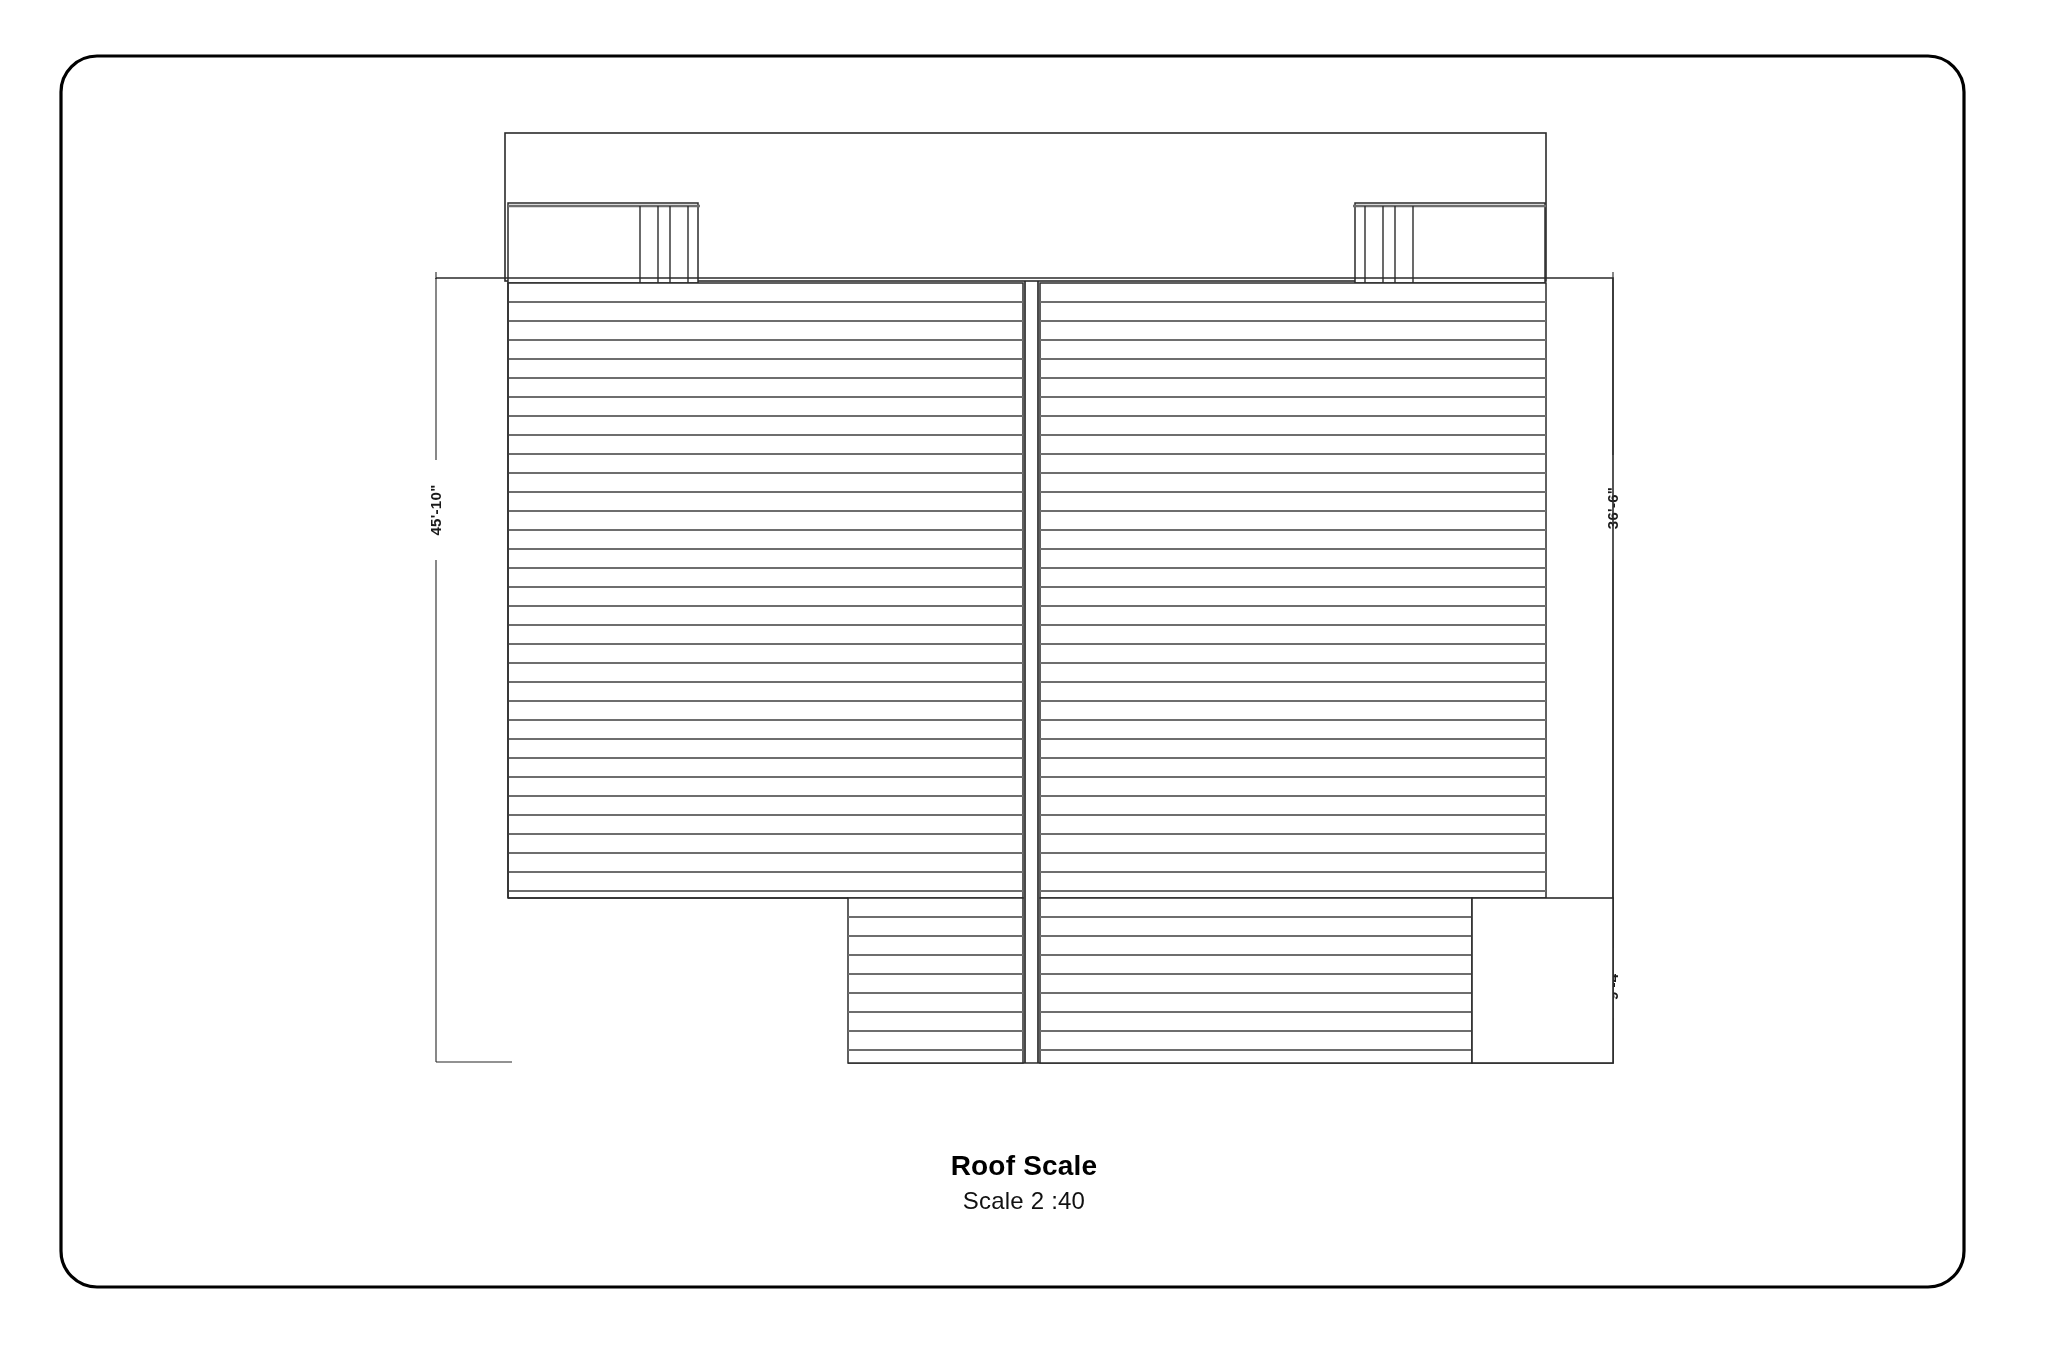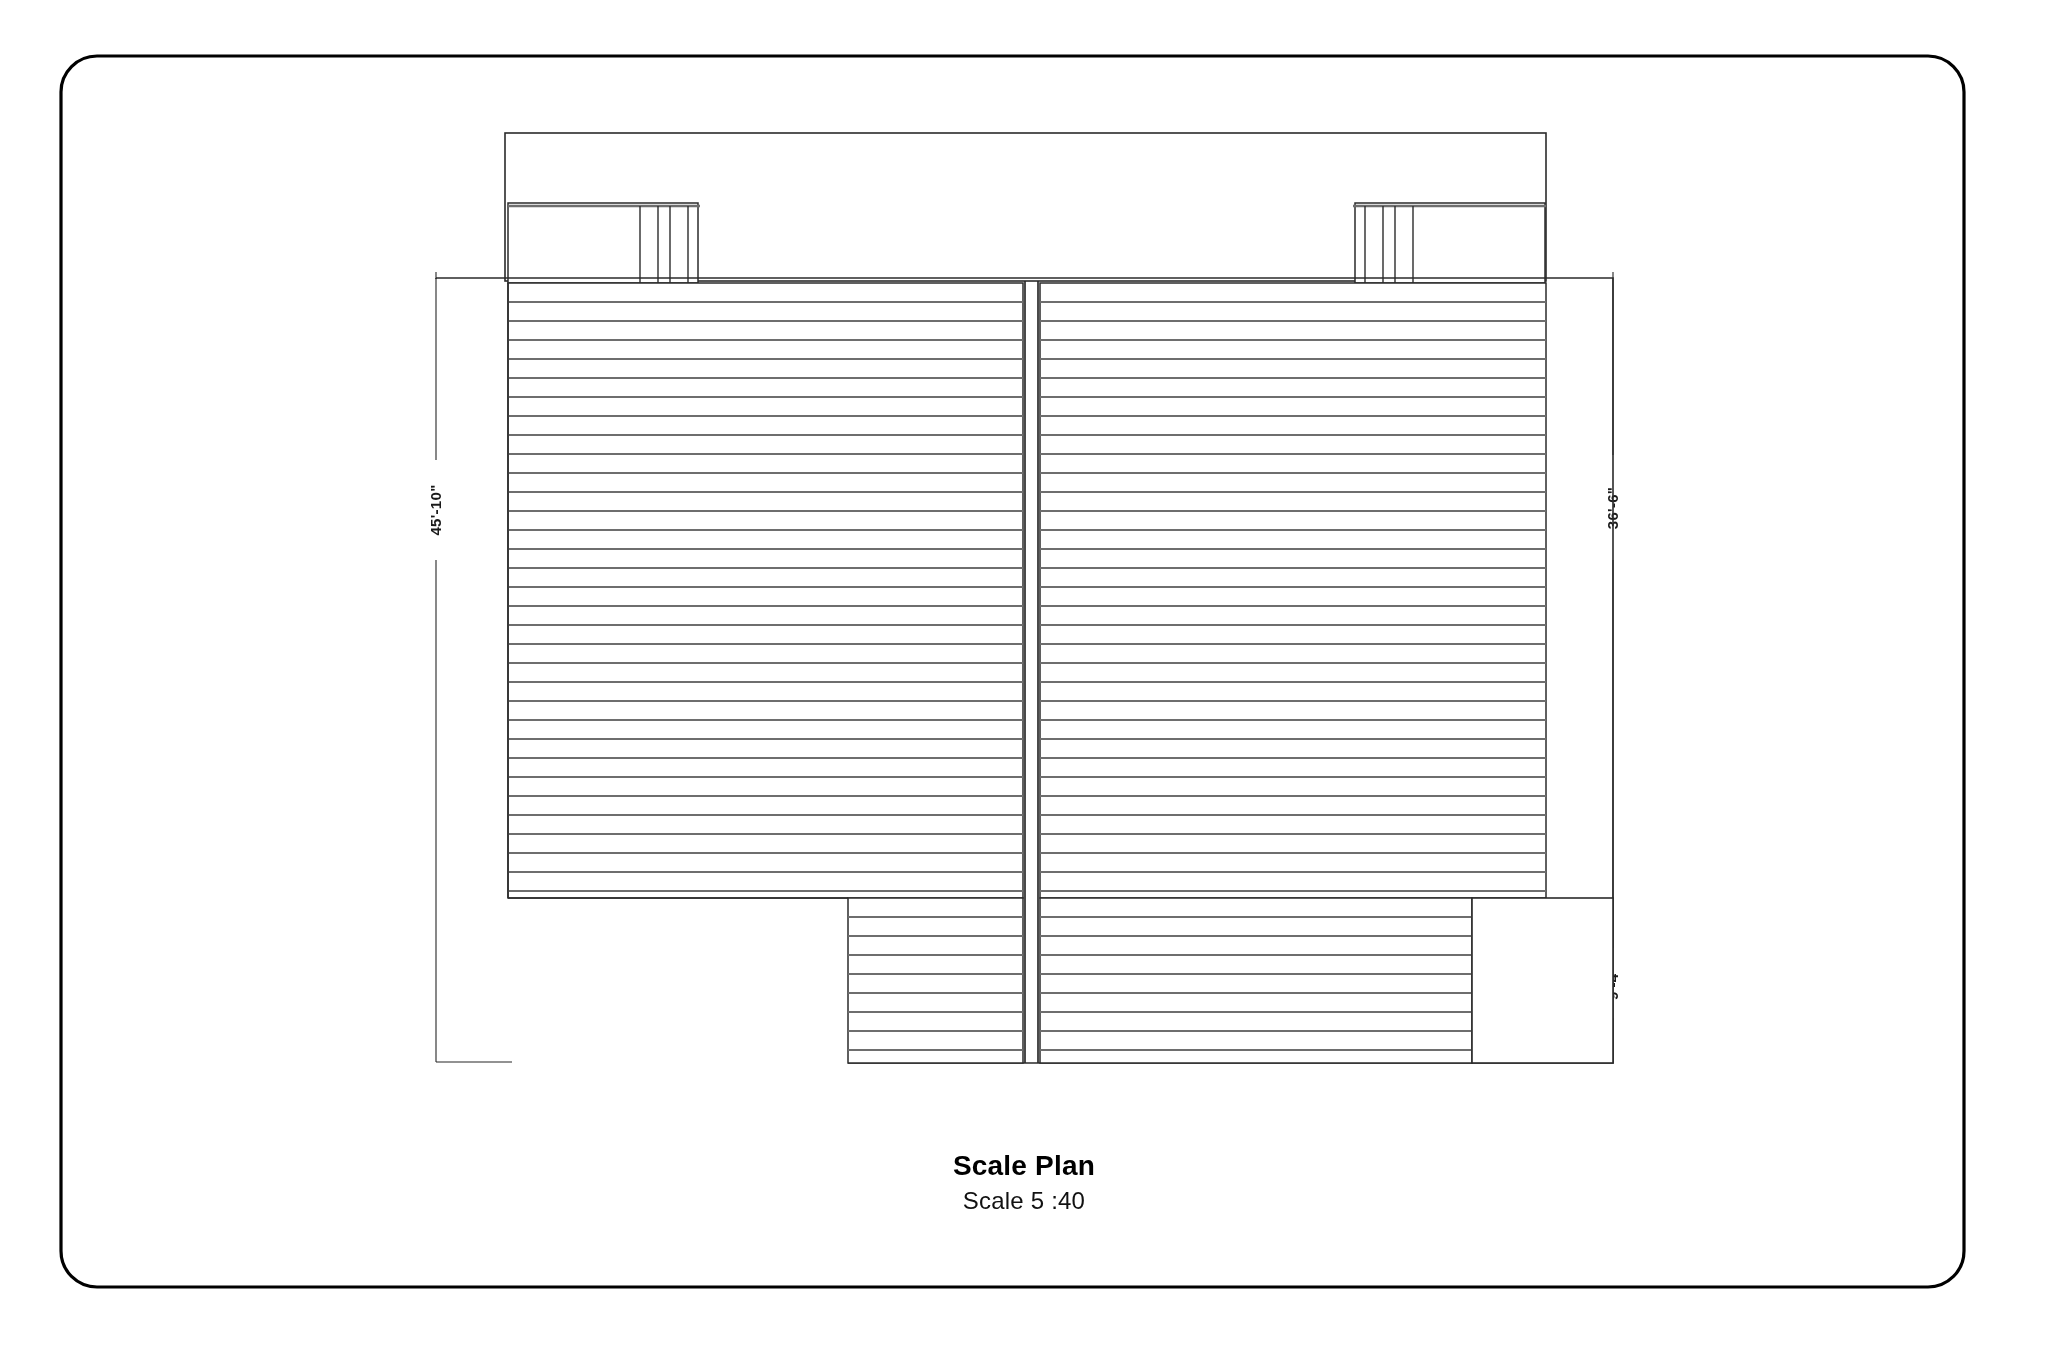--- a/index.html
+++ b/index.html
@@ -228,17 +228,17 @@
     </g>
 
     <g stroke="#2b2b2b" stroke-width="1.5" fill="none">
       <line x1="508" y1="283" x2="508" y2="898"></line>
       <line x1="508" y1="898" x2="848" y2="898"></line>
     </g>
 
   </svg>
 
   <div class="title-block">
-    <div class="title-main">Scale Plan</div>
-    <div class="title-sub">Scale 5 :40</div>
+    <div class="title-main">Roof Scale</div>
+    <div class="title-sub">Scale 2 :40</div>
   </div>
 
 </div>
 
 </body></html>

